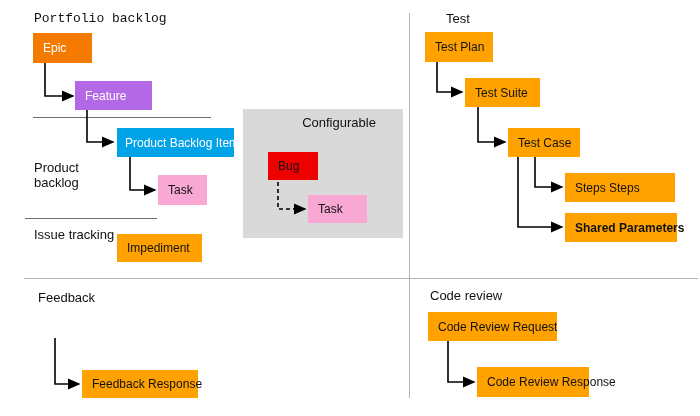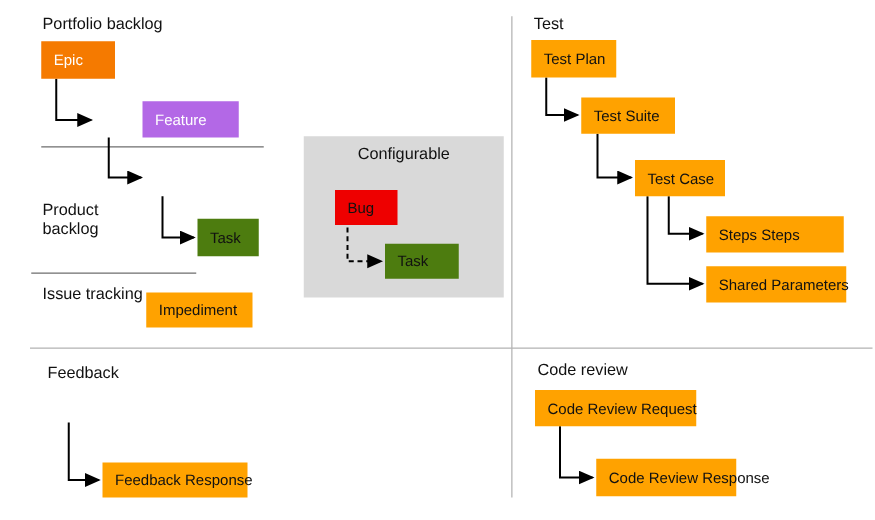--- a/index.html
+++ b/index.html
@@ -26,55 +26,56 @@
     padding-left:10px;
     font-size:12px;
     white-space:nowrap;
     color:#111111;
     text-align:center;
   }
   .box.white-text { color:#ffffff; }
   .c-epic    { background:#F57A00; }
   .c-feature { background:#B368E6; }
   .c-pbi     { background:#00A2E8; }
-  .c-task    { background:#4d7c0f; }
+  .c-task    { background:#f9a8d4; }
   .c-bug     { background:#EE0000; }
   .c-orange  { background:#FFA200; }
   .panel {
     position:absolute;
     background:#D9D9D9;
     left:243px; top:109px; width:160px; height:129px;
   }
   .panel-title {
     position:absolute;
     left:243px; top:115px; width:160px;
     text-align:center;
     font-size:13px;
     color:#111111;
+    padding-left:16px;
   }
   .divider { position:absolute; height:1px; background:#6E6E6E; }
   .divider.light { background:#B3B3B3; }
   .vdivider { position:absolute; width:1px; background:#B3B3B3; }
   #connector-layer {
     position:absolute; left:0; top:0;
     pointer-events:none;
   }
 </style>
 </head>
 <body>
 
 <div id="canvas">
 
-  <div class="sec-label" style="left:34px; top:11px;">Portfolio backlog</div>
+  <div class="sec-label" style="left:34px; top:11px;font-family:Liberation Mono, monospace;">Portfolio backlog</div>
 
   <div class="sec-label wrap" style="left:34px; top:124px;">Product backlog</div>
 
   <div class="sec-label" style="left:34px; top:227px;">Issue tracking</div>
 
-  <div class="sec-label" style="left:427px; top:11px;">Test</div>
+  <div class="sec-label" style="left:446px; top:11px;">Test</div>
 
   <div class="sec-label" style="left:38px; top:290px;">Feedback</div>
 
   <div class="sec-label" style="left:430px; top:288px;">Code review</div>
 
   <div class="divider" style="left:33px; top:117px; width:178px;"></div>
   <div class="divider" style="left:25px; top:218px; width:132px;"></div>
   <div class="divider light" style="left:24px; top:278px; width:674px;"></div>
   <div class="vdivider" style="left:409px; top:13px; height:385px;"></div>
 
@@ -94,40 +95,41 @@
     <path d="M437,62 V92 H462" fill="none" stroke="#000" stroke-width="1.6" marker-end="url(#arrowhead)"></path>
     <path d="M478,107 V142 H505" fill="none" stroke="#000" stroke-width="1.6" marker-end="url(#arrowhead)"></path>
     <path d="M535,157 V187 H562" fill="none" stroke="#000" stroke-width="1.6" marker-end="url(#arrowhead)"></path>
     <path d="M518,157 V227 H562" fill="none" stroke="#000" stroke-width="1.6" marker-end="url(#arrowhead)"></path>
     <path d="M55,338 V384 H79" fill="none" stroke="#000" stroke-width="1.6" marker-end="url(#arrowhead)"></path>
     <path d="M448,341 V382 H474" fill="none" stroke="#000" stroke-width="1.6" marker-end="url(#arrowhead)"></path>
   </svg>
 
   <div class="box c-epic white-text" style="left:33px; top:33px; width:59px; height:30px;">Epic</div>
 
-  <div class="box c-feature white-text" style="left:75px; top:81px; width:77px; height:29px;margin-left:39px;">Feature</div>
+  <div class="box c-feature white-text" style="left:75px; top:81px; width:77px; height:29px;">Feature</div>
 
+  <div class="box c-pbi white-text" style="left:117px; top:128px; width:117px; height:29px; padding-left:8px;">Product Backlog Item</div>
 
   <div class="box c-task" style="left:158px; top:175px; width:49px; height:30px;">Task</div>
 
   <div class="box c-orange" style="left:117px; top:234px; width:85px; height:28px;">Impediment</div>
 
   <div class="box c-bug" style="left:268px; top:152px; width:50px; height:28px;">Bug</div>
 
   <div class="box c-task" style="left:308px; top:195px; width:59px; height:28px;">Task</div>
 
   <div class="box c-orange" style="left:425px; top:32px; width:68px; height:30px;">Test Plan</div>
 
   <div class="box c-orange" style="left:465px; top:78px; width:75px; height:29px;">Test Suite</div>
 
   <div class="box c-orange" style="left:508px; top:128px; width:72px; height:29px;">Test Case</div>
 
   <div class="box c-orange" style="left:565px; top:173px; width:110px; height:29px;">Steps Steps</div>
 
-  <div class="box c-orange" style="left:565px; top:213px; width:112px; height:29px;">Shared Parameters</div>
+  <div class="box c-orange" style="left:565px; top:213px; width:112px; height:29px;font-weight:bold;">Shared Parameters</div>
 
 
   <div class="box c-orange" style="left:82px; top:370px; width:116px; height:28px;">Feedback Response</div>
 
   <div class="box c-orange" style="left:428px; top:312px; width:129px; height:29px;">Code Review Request</div>
 
   <div class="box c-orange" style="left:477px; top:367px; width:112px; height:30px;">Code Review Response</div>
 
 </div>
 

